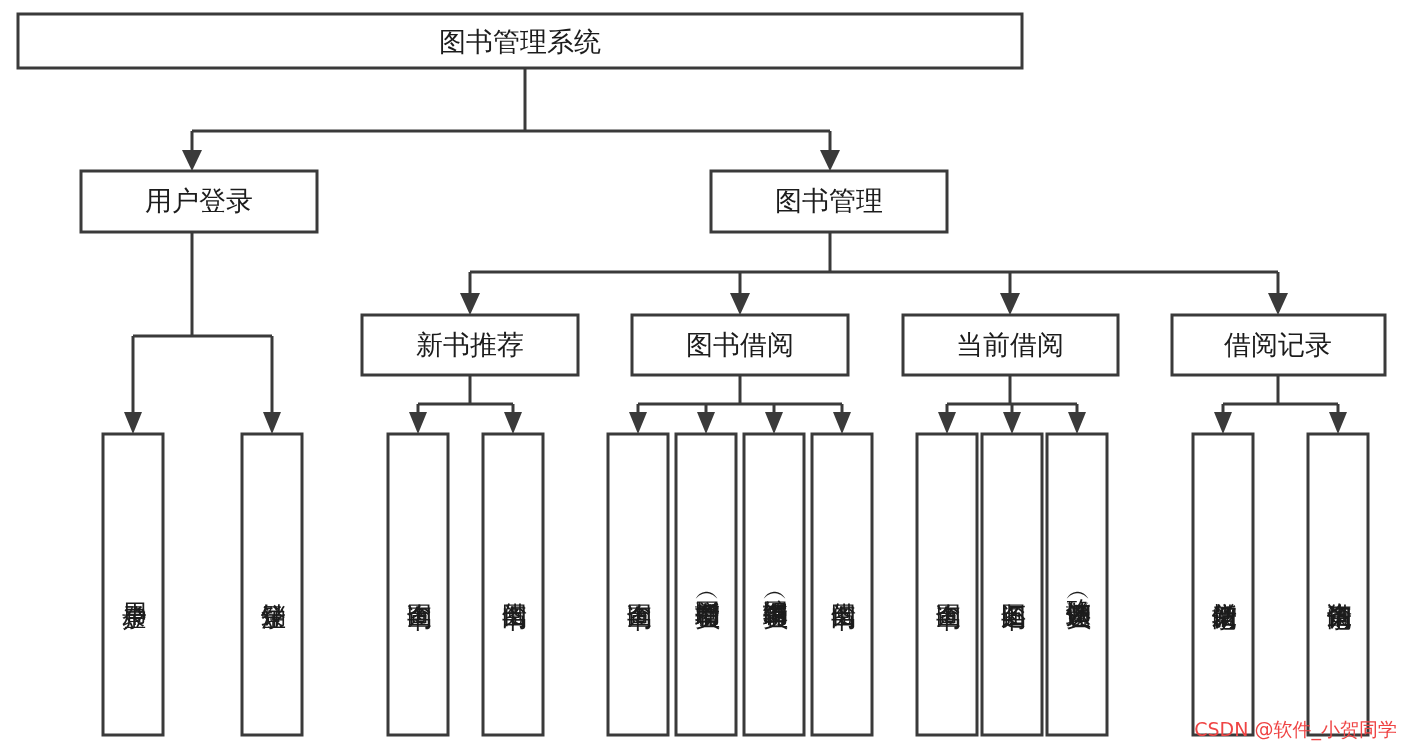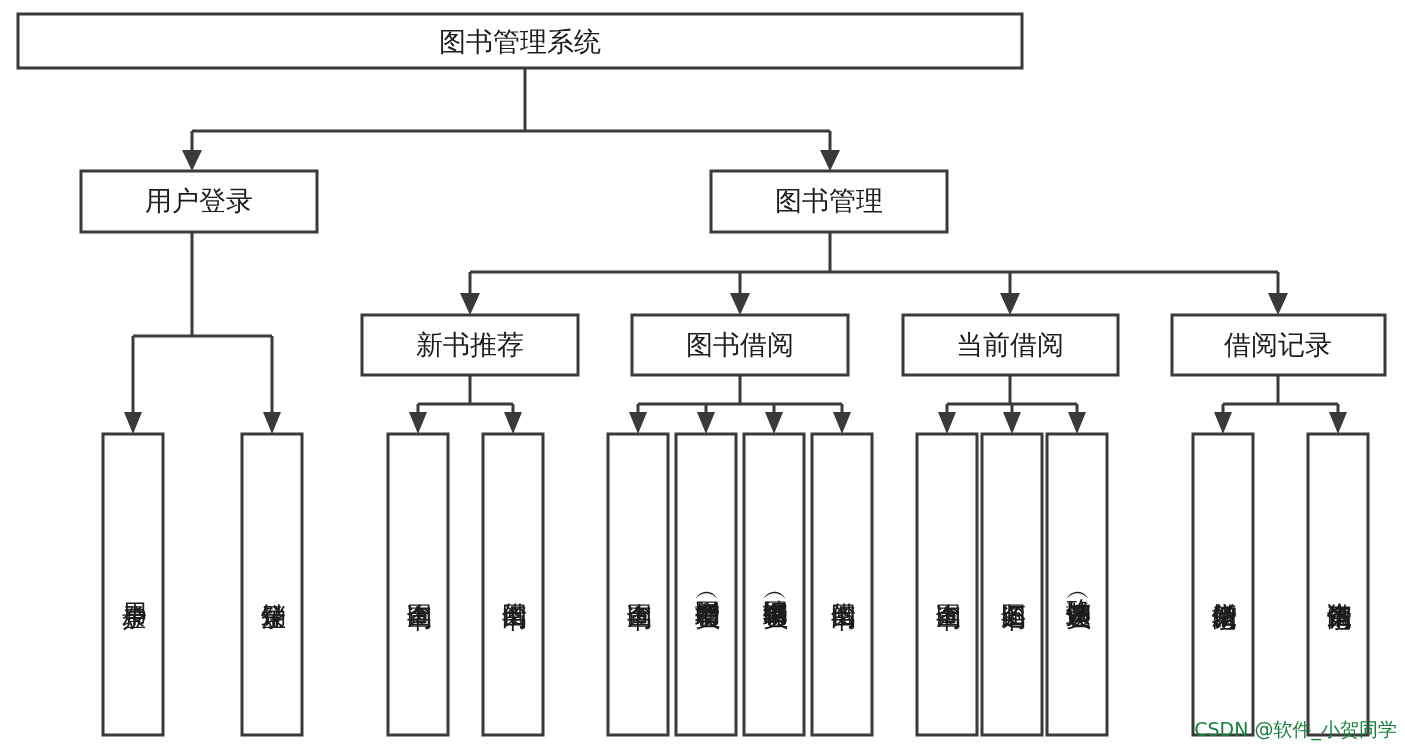--- a/index.html
+++ b/index.html
@@ -28,21 +28,21 @@
     writing-mode:vertical-rl;
     text-orientation:upright;
     glyph-orientation-vertical:0;
     letter-spacing:1px;
   }
   .watermark{
     position:absolute;
     right:8px;bottom:4px;
     font-family:"DejaVu Sans","Liberation Sans",sans-serif;
     font-size:19px;
-    color:#15803d;
+    color:#ef4444;
     white-space:nowrap;
     pointer-events:none;
     user-select:none;
   }
 </style>
 </head>
 <body>
 
 <svg id="diagram" viewBox="0 0 1405 747" xmlns="http://www.w3.org/2000/svg">
 

